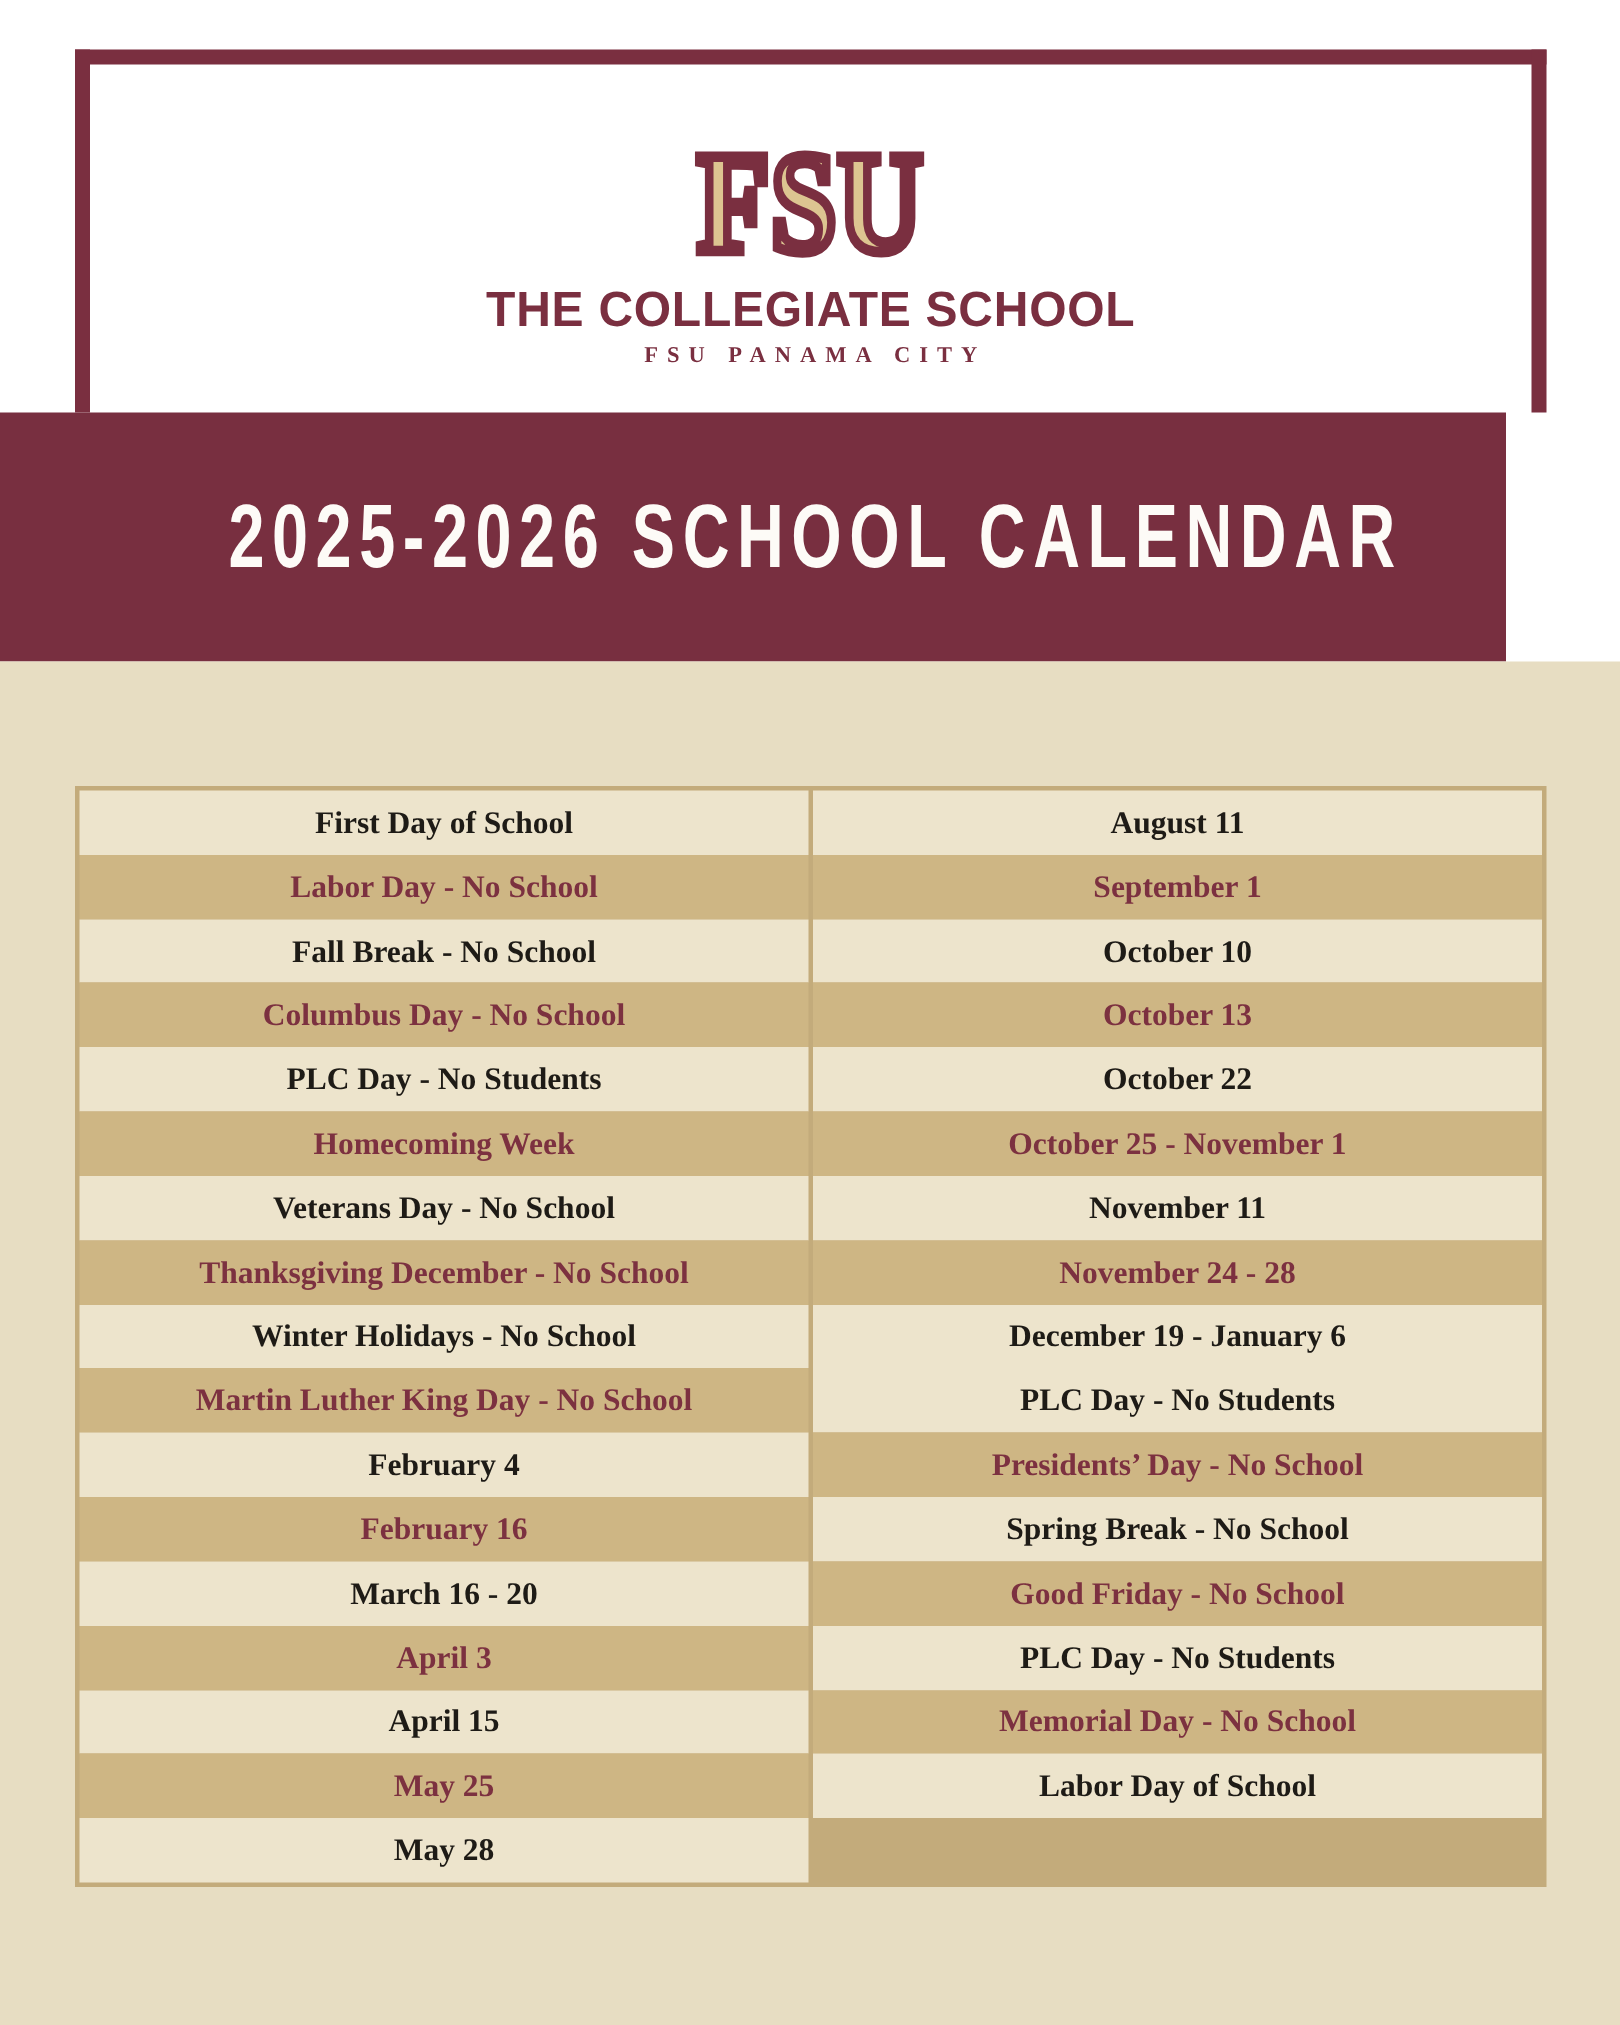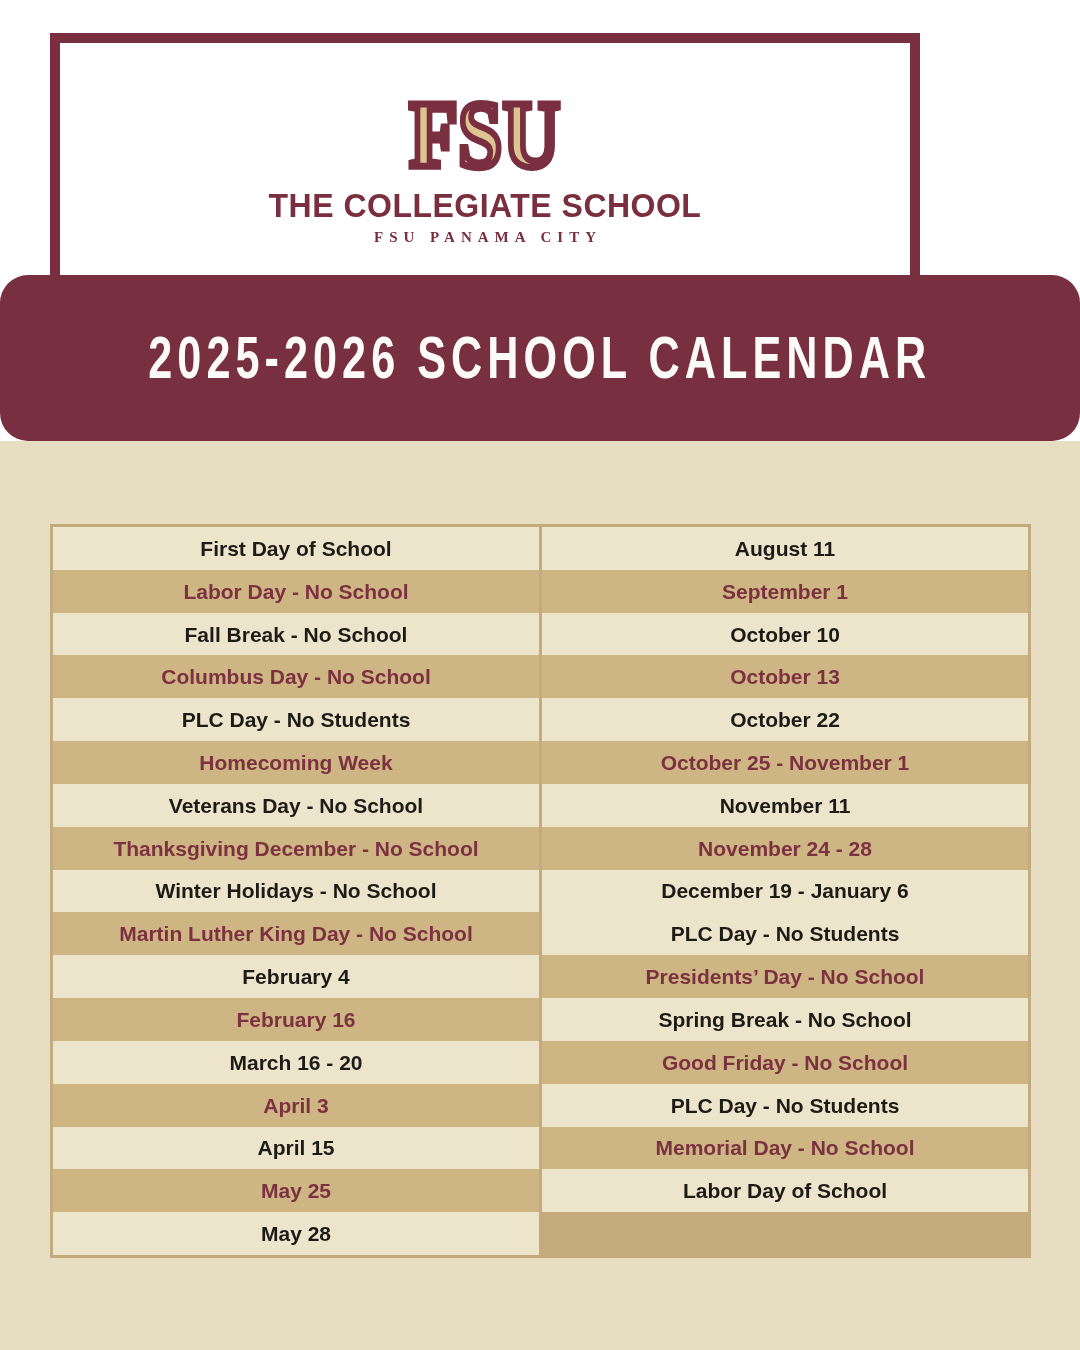--- a/index.html
+++ b/index.html
@@ -19,21 +19,21 @@
   .header-section {
     position: relative;
     width: 1080px;
     height: 275px;
     background: #ffffff;
   }
   .card-frame {
     position: absolute;
     left: 50px;
     top: 33px;
-    width: 870px;
+    width: 981px;
     height: 242px;
     border: 10px solid var(--garnet, #7A2F40);
     border-bottom: none;
     background: #ffffff;
   }
   .fsu-wordmark {
     position: absolute;
     left: 0; right: 0;
     top: 44px;
     text-align: center;
@@ -73,45 +73,44 @@
     letter-spacing: 6px;
     text-indent: 6px;
     color: var(--garnet, #7A2F40);
     white-space: nowrap;
     font-family: Liberation Serif, serif;
   }
 
   
   .banner-section {
     position: relative;
-    width: 1080px;
+    width: 1004px;
     height: 166px;
     background: var(--banner-bg, #782F40);
     display: flex;
     align-items: center;
-    justify-content: center;
-    border-radius: 28px;
   }
   .banner-title {
     font-weight: bold;
     font-size: 60px;
     line-height: 1;
     letter-spacing: 7px;
     color: var(--title-text, #FDFBF7);
     transform: scaleX(0.72);
     transform-origin: center center;
     white-space: nowrap;
   }
 
   
   .main-section {
     position: relative;
     width: 1080px;
     height: 909px;
     background: var(--page-cream, #E7DDC2);
+    font-family: Liberation Serif, serif;
   }
   .cal-table {
     position: absolute;
     left: 50px;
     top: 83px;
     width: 981px;
     height: 734px;
     background: var(--table-border, #C3AB7B);
     display: grid;
     grid-template-columns: 1fr 1fr;

